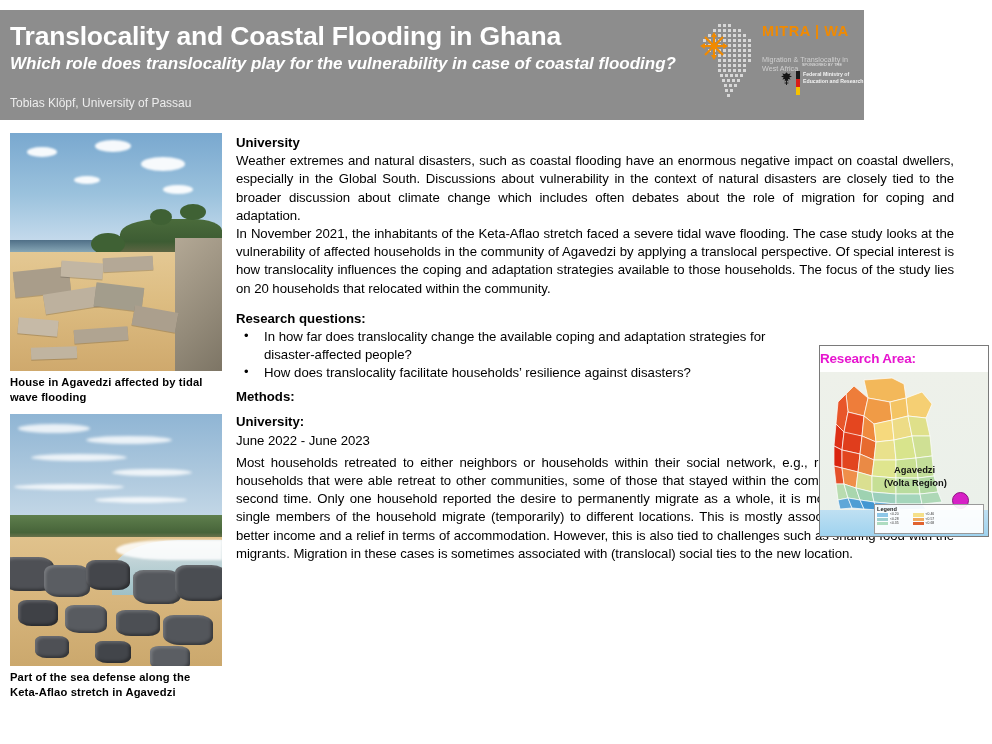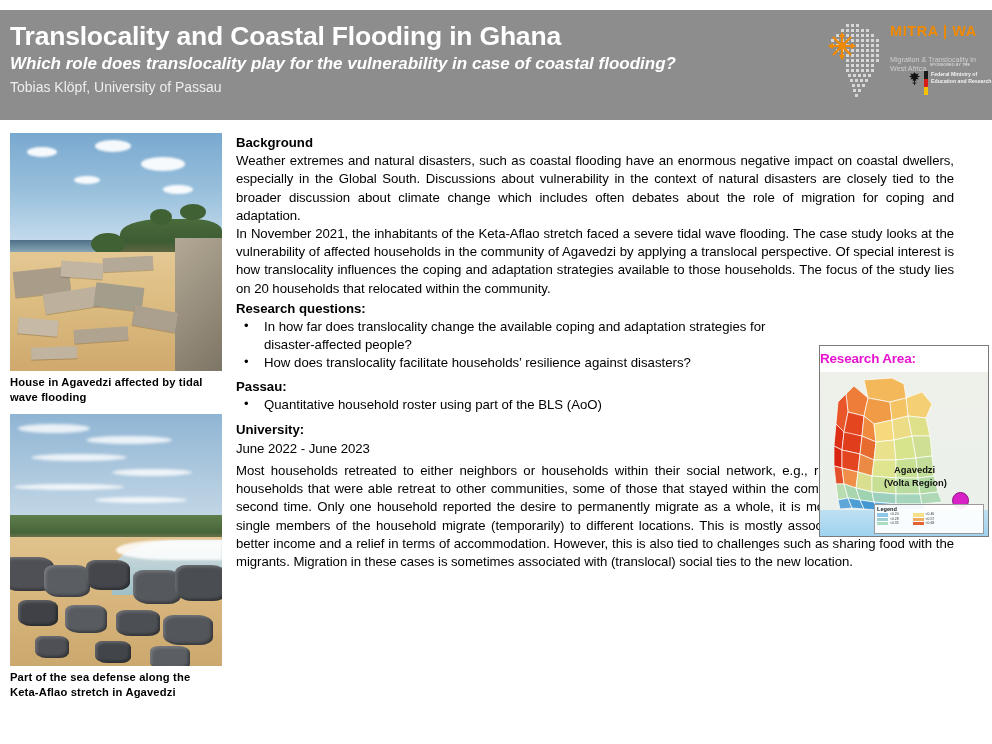--- a/index.html
+++ b/index.html
@@ -14,21 +14,21 @@
     font-family: "Liberation Sans", sans-serif;
     color: #000000;
     overflow: hidden;
   }
 
   
   #header-bar {
     position: absolute;
     left: 0;
     top: 10px;
-    width: 992px;
+    width: 864px;
     height: 110px;
     background: #8d8d8d;
     overflow: hidden;
   }
   #header-text-block {
     position: absolute;
     left: 10px;
     top: 12px;
     width: 640px;
   }
@@ -43,24 +43,24 @@
   #poster-subtitle {
     font-size: 17px;
     font-weight: bold;
     font-style: italic;
     color: #ffffff;
     line-height: 1.2;
     margin-top: 3px;
     white-space: nowrap;
   }
   #poster-author {
-    font-size: 14px;
+    font-size: 12px;
     color: #ededed;
     line-height: 1.2;
-    margin-top: 5px;
+    margin-top: 22px;
     white-space: nowrap;
   }
 
   
   #header-logo-block {
     position: absolute;
     right: 0;
     top: 0;
     width: 182px;
     height: 110px;
@@ -259,21 +259,21 @@
     margin: 0;
   }
   .bullets li::before {
     content: "•";
     position: absolute;
     left: 8px;
     top: -1px;
     font-size: 13px;
   }
   #background-block { width: 718px; }
-  #questions-block { width: 560px; margin-top: 1px; }
+  #questions-block { width: 560px; margin-top: 11px; }
   #methods-block { width: 580px; margin-top: 5px; }
   #timeframe-block { width: 560px; margin-top: 6px; }
   #results-block { width: 718px; margin-top: 4px; }
 
   
   #research-area-panel {
     position: absolute;
     left: 819px;
     top: 345px;
     width: 170px;
@@ -556,37 +556,36 @@
       <div class="rock" style="left:66%;top:92%;width:40px;height:24px;background:#5b5e63;"></div>
     </div>
     <div class="photo-caption">Part of the sea defense along the Keta-Aflao stretch in Agavedzi</div>
   </div>
 
 </div>
 
 <div id="content">
 
   <div id="background-block">
-    <div class="section-heading">Background</div>
+    <div class="section-heading">University</div>
     <p class="para">Weather extremes and natural disasters, such as coastal flooding have an enormous negative impact on coastal dwellers, especially in the Global South. Discussions about vulnerability in the context of natural disasters are closely tied to the broader discussion about climate change which includes often debates about the role of migration for coping and adaptation.</p>
     <p class="para">In November 2021, the inhabitants of the Keta-Aflao stretch faced a severe tidal wave flooding. The case study looks at the vulnerability of affected households in the community of Agavedzi by applying a translocal perspective. Of special interest is how translocality influences the coping and adaptation strategies available to those households. The focus of the study lies on 20 households that relocated within the community.</p>
   </div>
 
   <div id="questions-block">
     <div class="section-heading">Research questions:</div>
     <ul class="bullets">
       <li>In how far does translocality change the available coping and adaptation strategies for disaster-affected people?</li>
       <li>How does translocality facilitate households’ resilience against disasters?</li>
     </ul>
   </div>
 
   <div id="methods-block">
-    <div class="section-heading">Passau:</div>
+    <div class="section-heading">Methods:</div>
     <ul class="bullets">
-      <li>Quantitative household roster using part of the BLS (AoO)</li>
     </ul>
   </div>
 
   <div id="timeframe-block">
     <div class="section-heading">University:</div>
     <p class="para">June 2022 - June 2023</p>
   </div>
 
   <div id="results-block">
     <p class="para">Most households retreated to either neighbors or households within their social network, e.g., relatives. In contrast to households that were able retreat to other communities,  some of those that stayed within the community were affected a second time. Only one household reported the desire to permanently migrate as a whole, it is more often the case that single members of the household migrate (temporarily) to different locations. This is mostly associated with the hope of better income and a relief in terms of accommodation. However, this is also tied to challenges such as sharing food with the migrants. Migration in these cases is sometimes associated with (translocal) social ties to the new location.</p>

